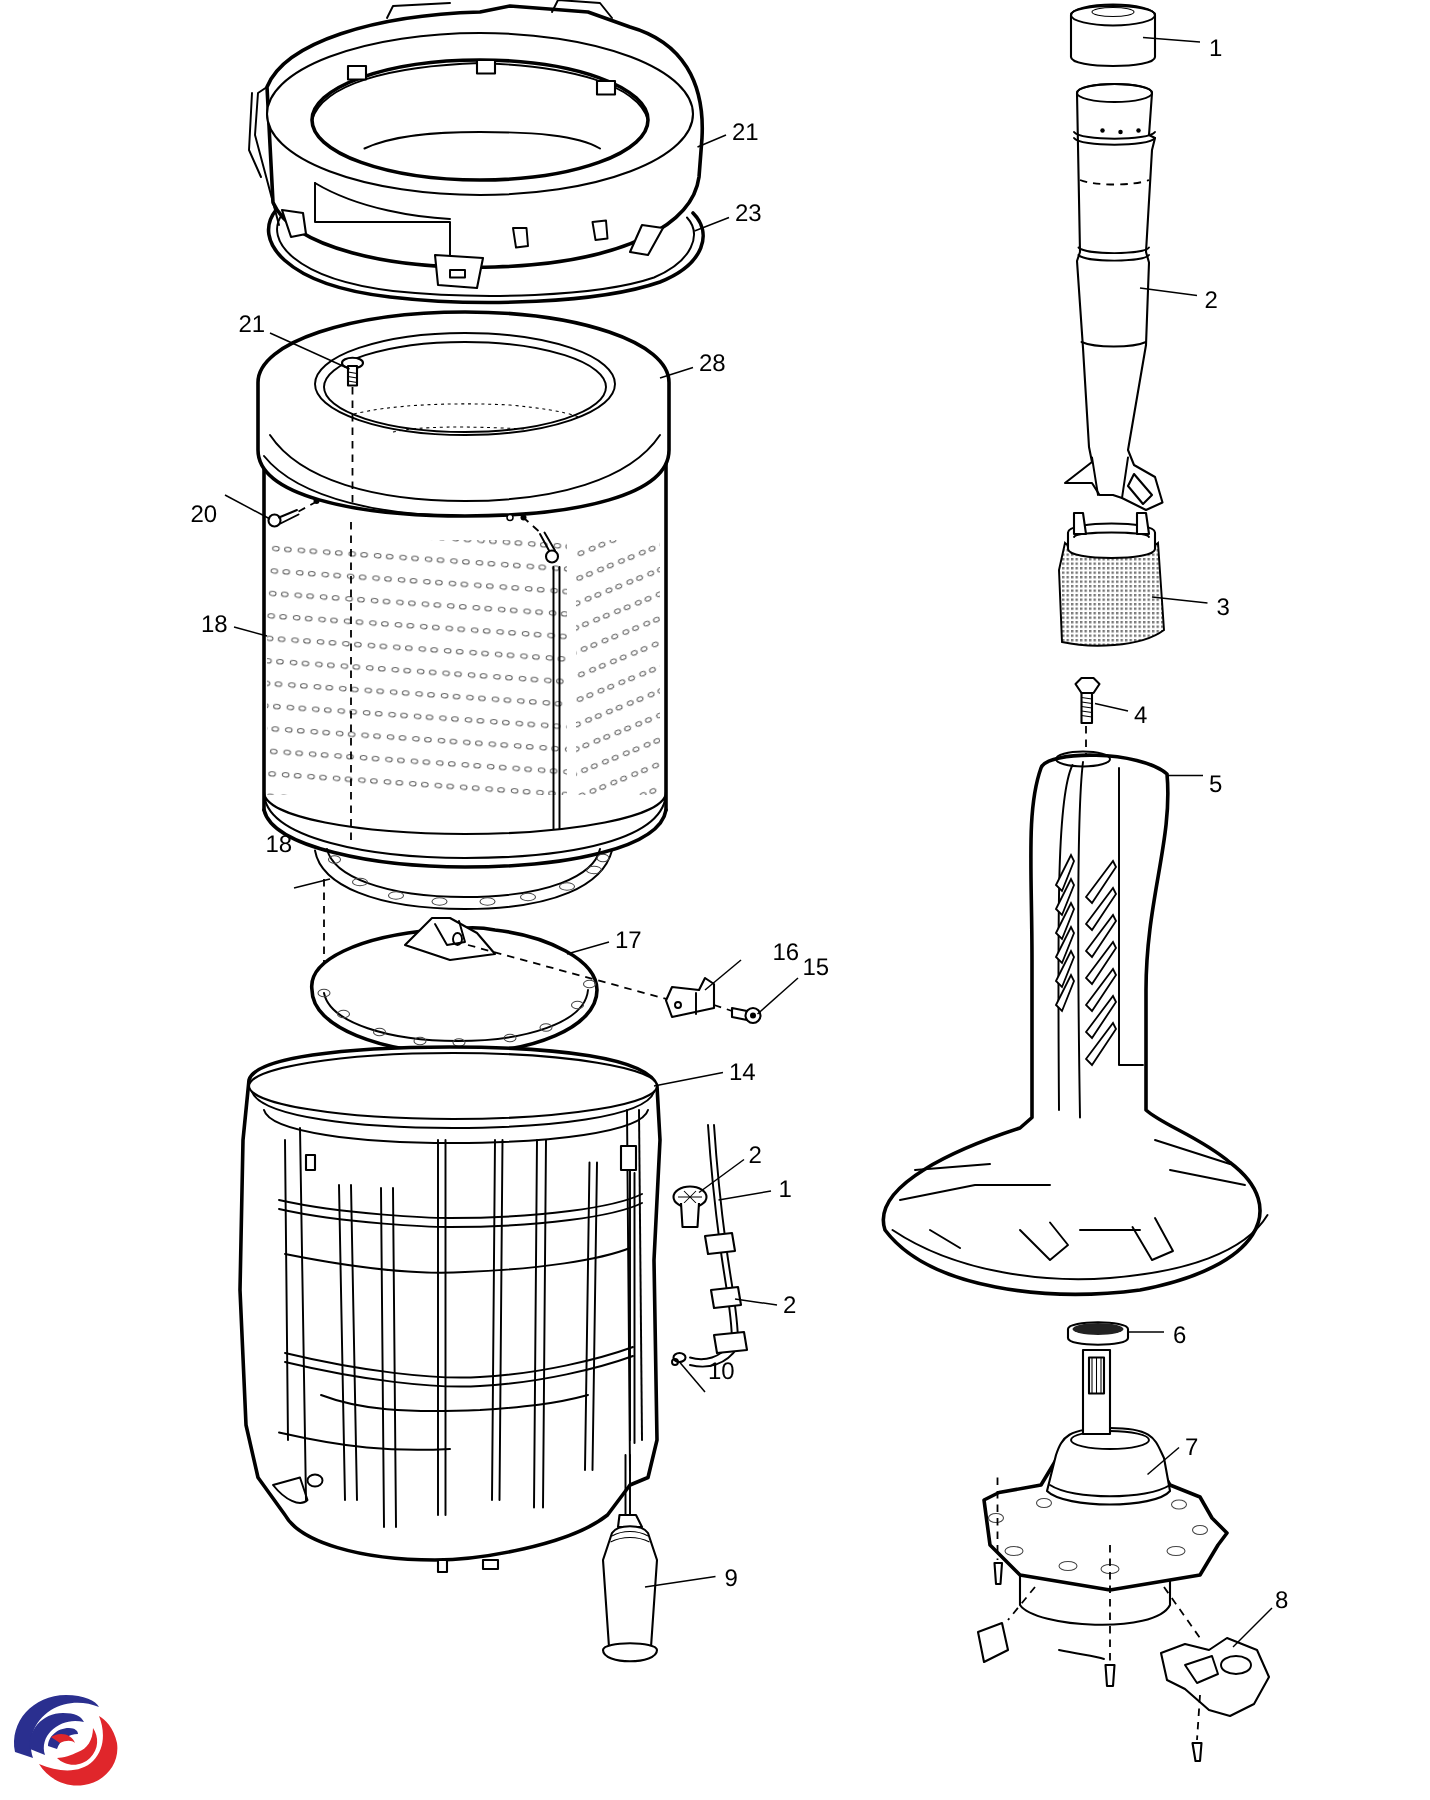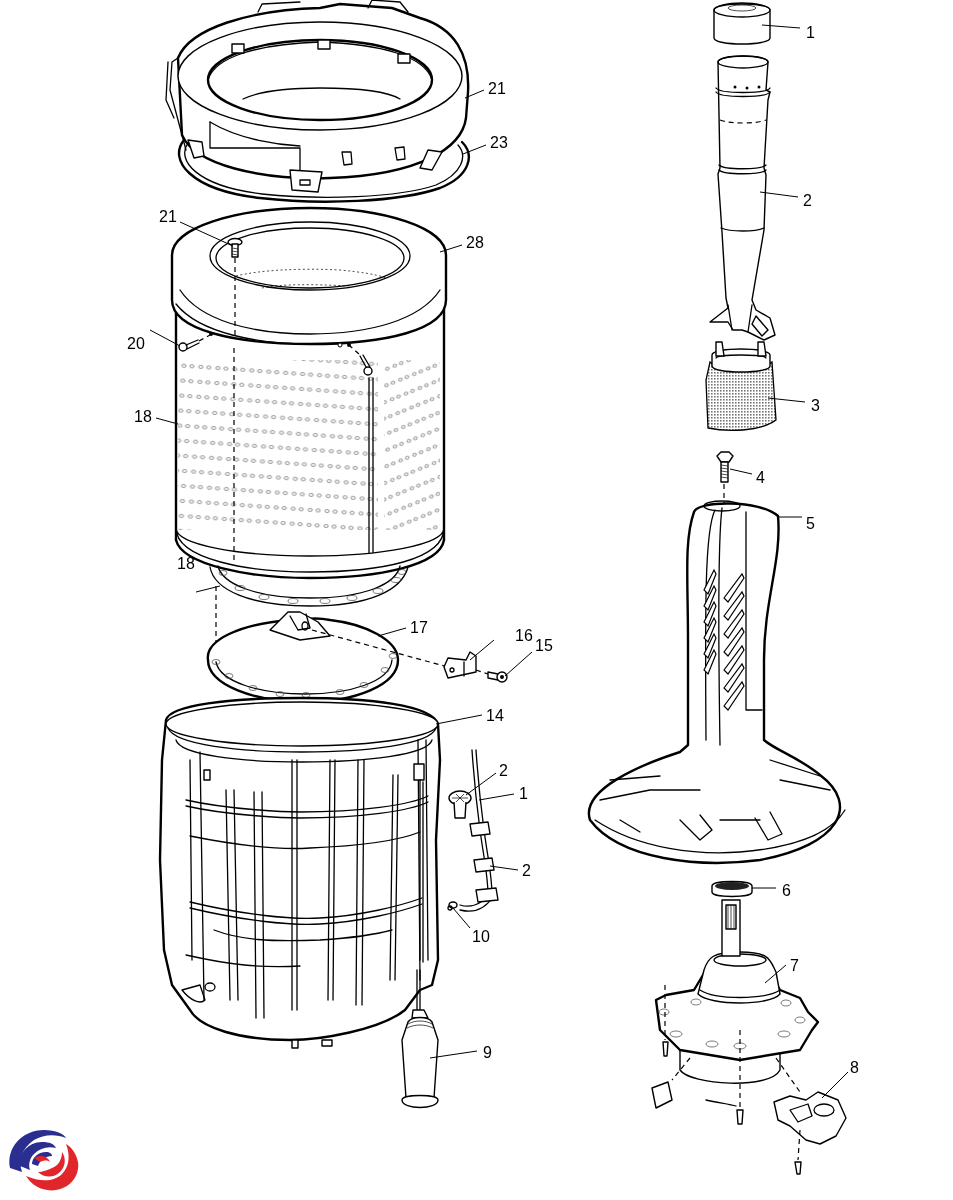--- a/index.html
+++ b/index.html
@@ -372,21 +372,21 @@
 
 <span class="callout" style="left:806px;top:25px">1</span>
 <span class="callout" style="left:803px;top:193px">2</span>
 <span class="callout" style="left:811px;top:398px">3</span>
 <span class="callout" style="left:756px;top:470px">4</span>
 <span class="callout" style="left:806px;top:516px">5</span>
 <span class="callout" style="left:782px;top:883px">6</span>
 <span class="callout" style="left:790px;top:958px">7</span>
 <span class="callout" style="left:850px;top:1060px">8</span>
 <span class="callout" style="left:483px;top:1045px">9</span>
-<span class="callout" style="left:472px;top:929px">10</span>
+<span class="callout" style="left:472px;top:907px">10</span>
 <span class="callout" style="left:522px;top:863px">2</span>
 <span class="callout" style="left:519px;top:786px">1</span>
 <span class="callout" style="left:499px;top:763px">2</span>
 <span class="callout" style="left:486px;top:708px">14</span>
 <span class="callout" style="left:535px;top:638px">15</span>
 <span class="callout" style="left:515px;top:628px">16</span>
 <span class="callout" style="left:410px;top:620px">17</span>
 <span class="callout" style="left:177px;top:556px">18</span>
 <span class="callout" style="left:134px;top:409px">18</span>
 <span class="callout" style="left:127px;top:336px">20</span>

